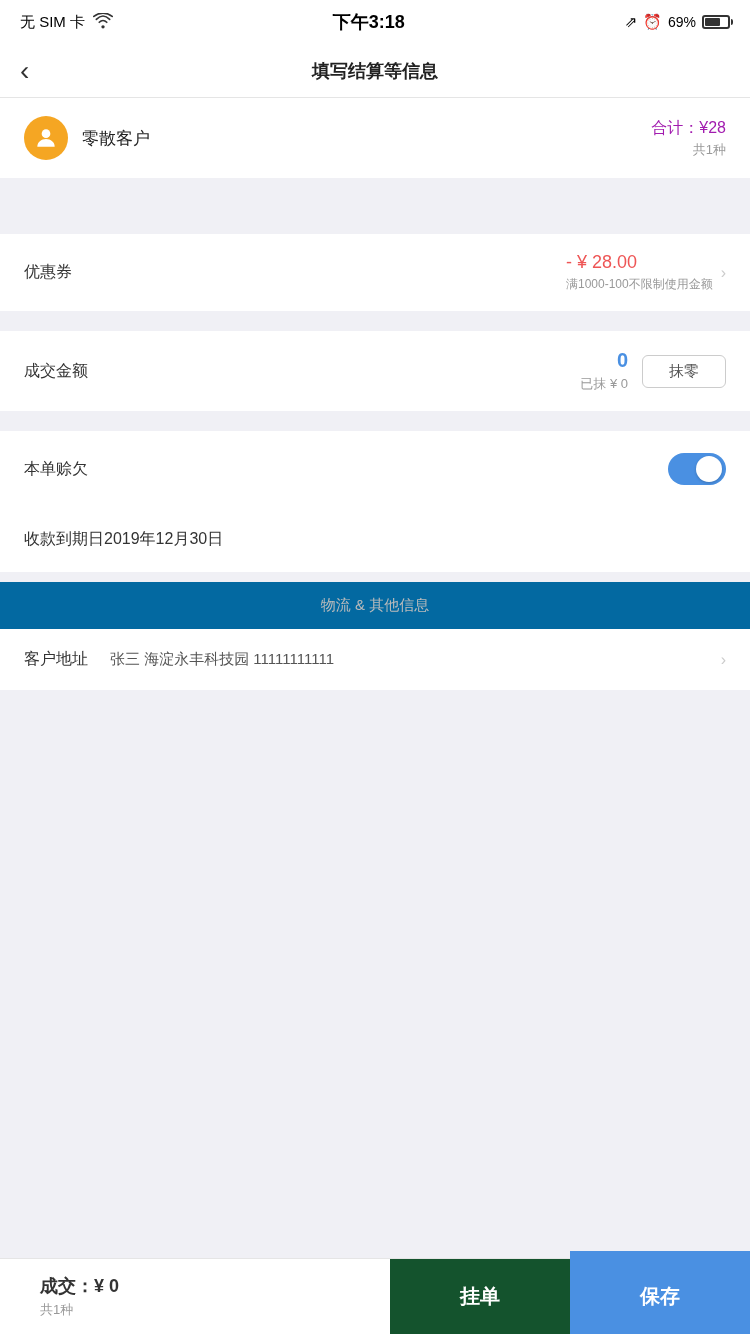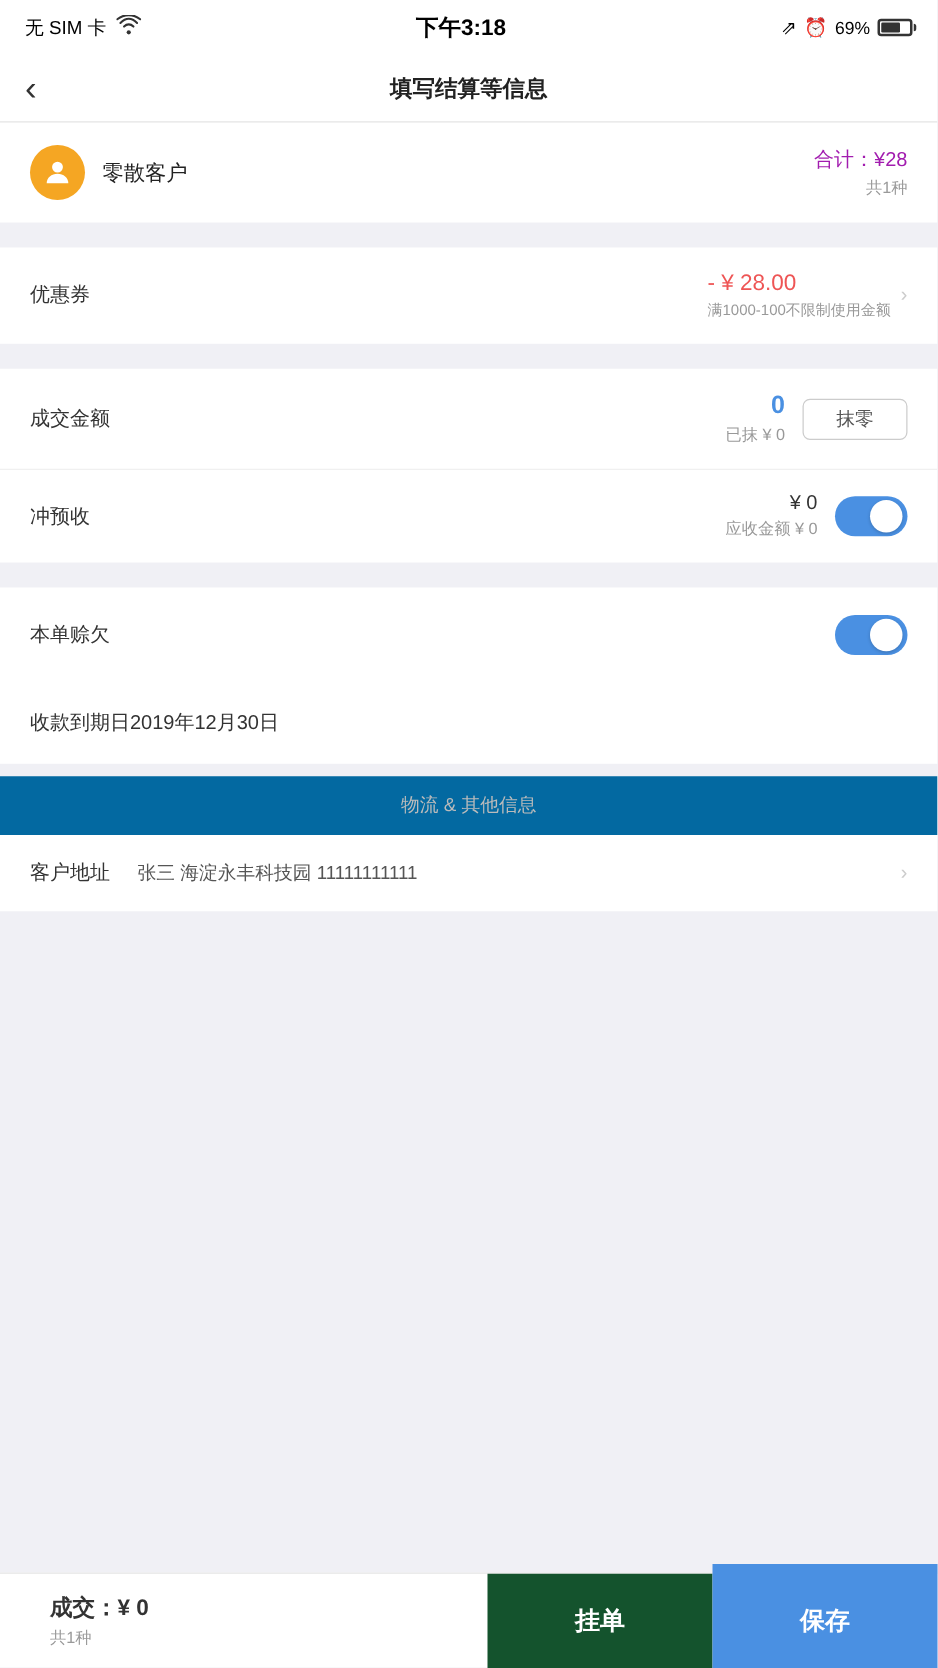--- a/index.html
+++ b/index.html
@@ -107,20 +107,21 @@
     .customer-right { text-align: right; }
     .total-amount { font-size: 16px; color: #a21caf; font-weight: 500; }
     .total-count { font-size: 13px; color: #999; margin-top: 2px; }
 
     
     .coupon-row {
       display: flex;
       align-items: center;
       justify-content: space-between;
       padding: 18px 24px;
+      margin-top: 36px;
     }
     .coupon-label { font-size: 16px; color: #333; }
     .coupon-right { display: flex; align-items: center; gap: 8px; }
     .coupon-discount { font-size: 18px; color: #e55; font-weight: 500; }
     .coupon-desc { font-size: 12px; color: #999; text-align: right; margin-top: 3px; }
     .chevron-right { color: #ccc; font-size: 16px; }
 
     
     .amount-section .label { font-size: 16px; color: #333; flex: 1; }
     .amount-right { display: flex; align-items: center; gap: 14px; }
@@ -315,32 +316,20 @@
     <span class="label">成交金额</span>
     <div class="amount-right">
       <div class="amount-col">
         <span class="amount-value">0</span>
         <span class="amount-sub">已抹  ¥ 0</span>
       </div>
       <button class="round-btn">抹零</button>
     </div>
   </div>
 
-  <div class="prepay-section">
-    <span class="prepay-label">冲预收</span>
-    <div class="prepay-right">
-      <div class="prepay-amount-block">
-        <div class="prepay-amount">¥ 0</div>
-        <div class="prepay-sub">应收金额 ¥ 0</div>
-      </div>
-      <div class="toggle">
-        <div class="toggle-knob"></div>
-      </div>
-    </div>
-  </div>
 </div>
 
 <div class="separator"></div>
 
 <div class="section">
   <div class="debt-row">
     <span class="debt-label">本单赊欠</span>
     <div class="toggle">
       <div class="toggle-knob"></div>
     </div>

